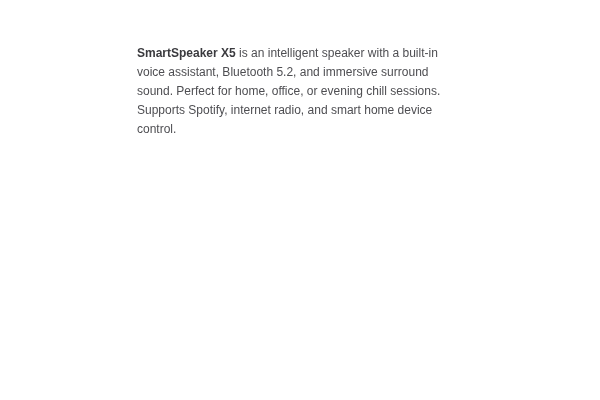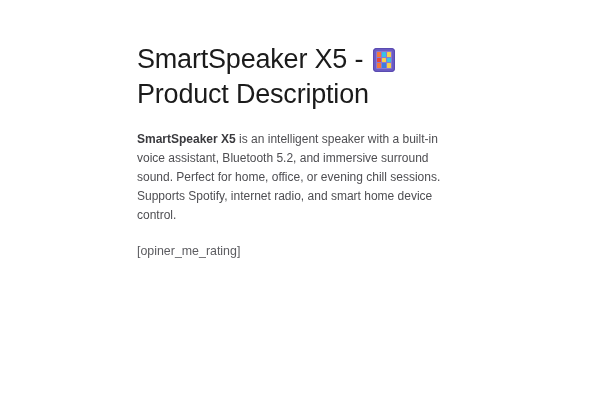--- a/index.html
+++ b/index.html
@@ -110,44 +110,22 @@
   .placeholder-item:last-child {
     margin-bottom: 0;
   }
 </style>
 </head>
 <body>
 
 <div class="page">
   <div class="content">
 
-    <h1 class="doc-title">
-      <span class="title-line">
-        <span>SmartSpeaker X5 - </span><span class="title-emoji">
-          <span class="emoji-grid">
-            <span class="panel"></span>
-            <span class="cells">
-              <i style="background:#f2763a"></i>
-                <i style="background:#35c3e8"></i>
-                <i style="background:#f7d147"></i>
-              <i style="background:#e8453c"></i>
-                <i style="background:#f7d147"></i>
-                <i style="background:#35c3e8"></i>
-              <i style="background:#f2763a"></i>
-                <i style="background:#3b7de0"></i>
-                <i style="background:#f7d147"></i>
-            </span>
-          </span>
-        </span>
-      </span>
-      <span class="title-line">Product Description</span>
-    </h1>
 
     <p class="doc-body">
       <span class="lead">SmartSpeaker X5</span><span> is an intelligent speaker with a built-in voice assistant, Bluetooth 5.2, and immersive surround sound. Perfect for home, office, or evening chill sessions. Supports Spotify, internet radio, and smart home device control.</span>
     </p>
 
     <ul class="placeholders">
-      <li class="placeholder-item">[opiner_me_rating]</li>
     </ul>
 
   </div>
 </div>
 
 </body></html>

